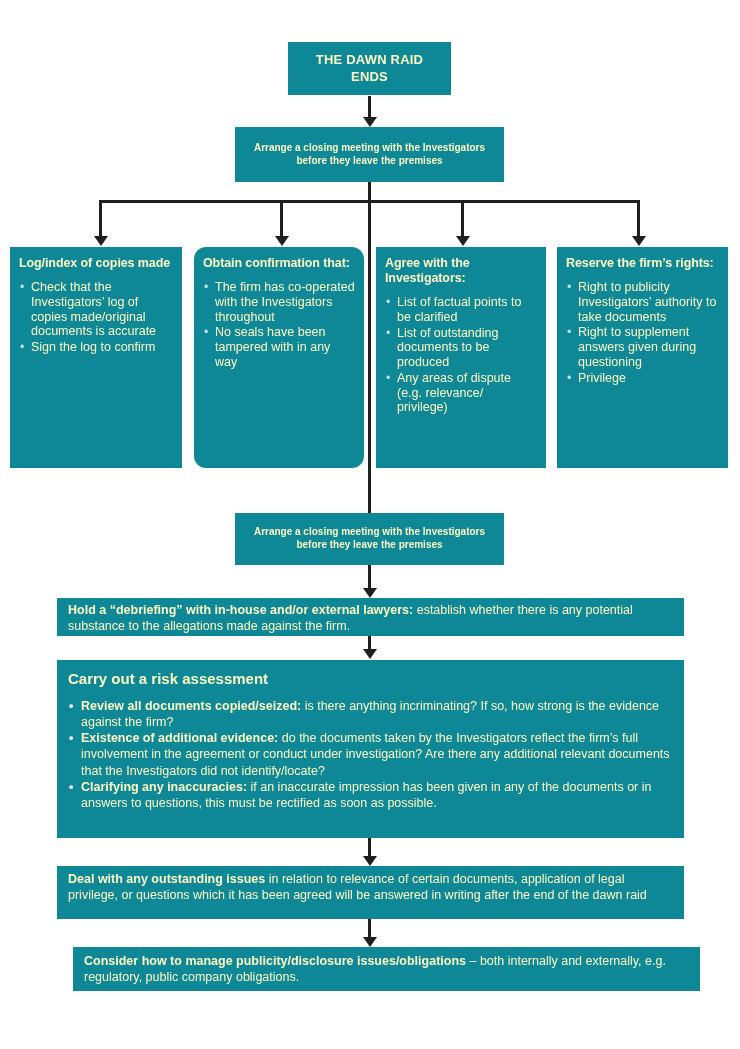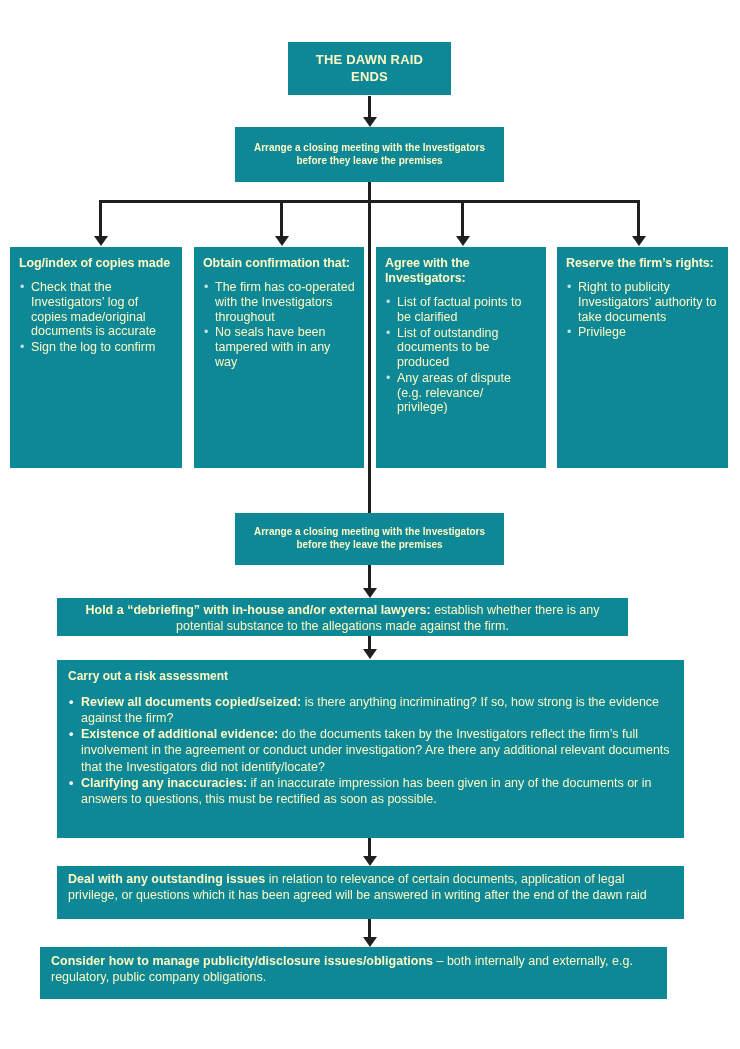--- a/index.html
+++ b/index.html
@@ -53,21 +53,21 @@
     top: 0;
     color: #bfe2e7;
   }
   .wide {
     padding: 5px 11px;
     font-size: 12.5px;
     line-height: 1.3;
   }
   .wide .lead { font-weight: bold; }
   .wide h3 {
-    font-size: 12px;
+    font-size: 15px;
     font-weight: bold;
     margin-bottom: 9px;
   }
   .wide li {
     position: relative;
     padding-left: 13px;
   }
   .wide li::before {
     content: "•";
     position: absolute;
@@ -124,52 +124,53 @@
   <div class="varrow" style="left:637px; top:200px; height:36px;"></div>
 
   <div class="node branch" style="left:10px; top:247px; width:172px; height:221px;">
     <h3>Log/index of copies made</h3>
     <ul>
       <li>Check that the Investigators’ log of copies made/original documents is accurate</li>
       <li>Sign the log to confirm</li>
     </ul>
   </div>
 
-  <div class="node branch" style="left:194px; top:247px; width:170px; height:221px;">
+  <div class="node branch" style="left:194px; top:247px; width:170px; height:221px;border-radius:12px;">
     <h3>Obtain confirmation that:</h3>
     <ul>
       <li>The firm has co-operated with the Investigators throughout</li>
       <li>No seals have been tampered with in any way</li>
     </ul>
   </div>
 
   <div class="node branch" style="left:376px; top:247px; width:170px; height:221px;">
     <h3>Agree with the Investigators:</h3>
     <ul>
       <li>List of factual points to be clarified</li>
       <li>List of outstanding documents to be produced</li>
       <li>Any areas of dispute (e.g. relevance/ privilege)</li>
     </ul>
   </div>
 
   <div class="node branch" style="left:557px; top:247px; width:171px; height:221px;">
     <h3>Reserve the firm’s rights:</h3>
     <ul>
       <li>Right to publicity Investigators’ authority to take documents</li>
+      <li>Right to supplement answers given during questioning</li>
       <li>Privilege</li>
     </ul>
   </div>
 
   <div class="node centered" style="left:235px; top:513px; width:269px; height:52px;">
     <span>Arrange a closing meeting with the Investigators before they leave the premises</span>
   </div>
 
   <div class="varrow" style="left:368px; top:565px; height:23px;"></div>
 
-  <div class="node wide" style="left:57px; top:598px; width:571px; height:38px; padding-top:4px;text-align:center;">
+  <div class="node wide" style="left:57px; top:598px; width:627px; height:38px; padding-top:4px;">
     <span class="lead">Hold a “debriefing” with in-house and/or external lawyers:</span><span> establish whether there is any potential substance to the allegations made against the firm.</span>
   </div>
 
   <div class="varrow" style="left:368px; top:636px; height:13px;"></div>
 
   <div class="node wide risk-box" style="left:57px; top:660px; width:627px; height:178px;">
     <h3>Carry out a risk assessment</h3>
     <ul>
       <li>
         <span class="lead">Review all documents copied/seized:</span><span> is there anything incriminating? If so, how strong is the evidence against the firm?</span>
@@ -184,17 +185,17 @@
   </div>
 
   <div class="varrow" style="left:368px; top:838px; height:18px;"></div>
 
   <div class="node wide" style="left:57px; top:866px; width:627px; height:53px;">
     <span class="lead">Deal with any outstanding issues</span><span> in relation to relevance of certain documents, application of legal privilege, or questions which it has been agreed will be answered in writing after the end of the dawn raid</span>
   </div>
 
   <div class="varrow" style="left:368px; top:919px; height:18px;"></div>
 
-  <div class="node wide" style="left:40px; top:947px; width:627px; height:52px; padding-top:6px;">
+  <div class="node wide" style="left:73px; top:947px; width:627px; height:44px; padding-top:6px;">
     <span class="lead">Consider how to manage publicity/disclosure issues/obligations</span><span> – both internally and externally, e.g. regulatory, public company obligations.</span>
   </div>
 
 </div>
 
 </body></html>

